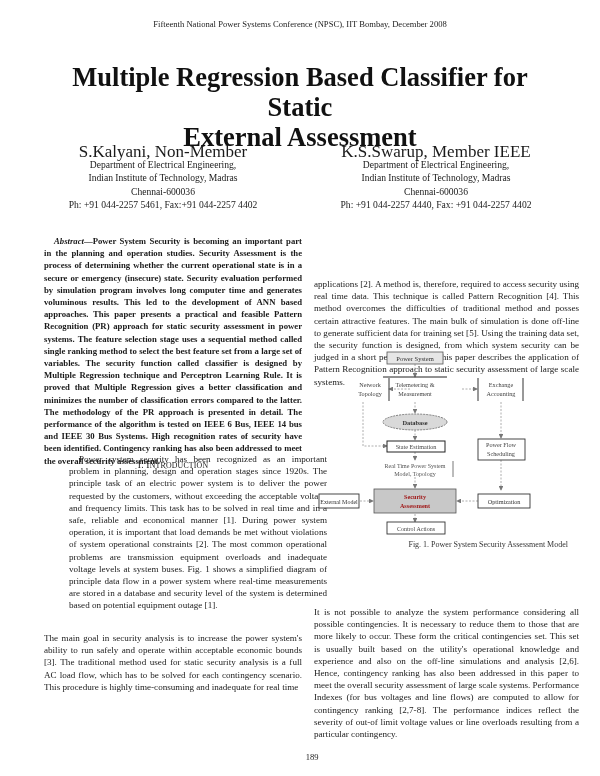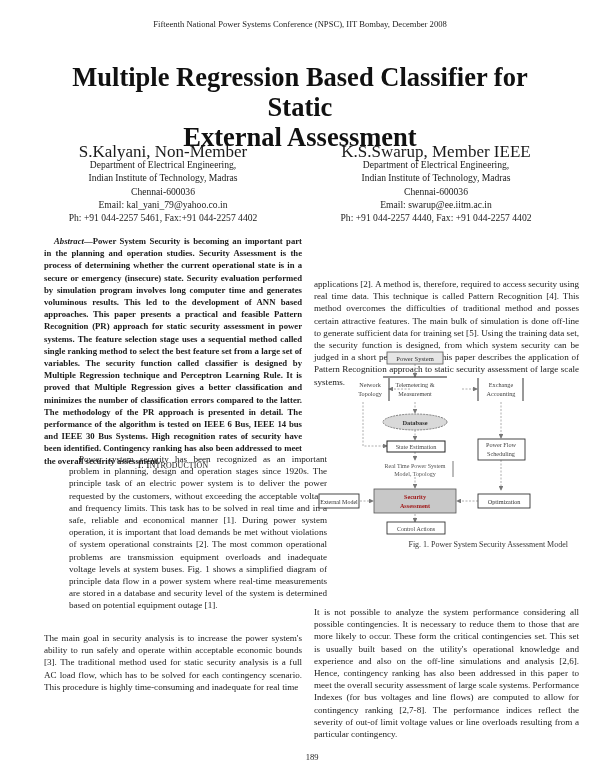--- a/index.html
+++ b/index.html
@@ -36,30 +36,28 @@
 <div class="title">
   <div>Multiple Regression Based Classifier for Static</div>
   <div>External Assessment</div>
 </div>
 
 <div class="author author-left">
   <div class="name">S.Kalyani, Non-Member</div>
   <div>Department of Electrical Engineering,</div>
   <div>Indian Institute of Technology, Madras</div>
   <div>Chennai-600036</div>
-  <div>Email: kal_yani_79@yahoo.co.in</div>
   <div>Ph: +91 044-2257 5461, Fax:+91 044-2257 4402</div>
 </div>
 
 <div class="author author-right">
   <div class="name">K.S.Swarup, Member IEEE</div>
   <div>Department of Electrical Engineering,</div>
   <div>Indian Institute of Technology, Madras</div>
   <div>Chennai-600036</div>
-  <div>Email: swarup@ee.iitm.ac.in</div>
   <div>Ph: +91 044-2257 4440, Fax: +91 044-2257 4402</div>
 </div>
 
 <div class="col col-left abstract">
   <p class="p"><span class="lead">Abstract</span><span>—</span><span>Power System Security is becoming an important part in the planning and operation studies. Security Assessment is the process of determining whether the current operational state is in a secure or emergency (insecure) state. Security evaluation performed by simulation program involves long computer time and generates voluminous results. This led to the development of ANN based approaches. This paper presents a practical and feasible Pattern Recognition (PR) approach for static security assessment in power systems. The feature selection stage uses a sequential method called single ranking method to select the best feature set from a large set of variables. The security function called classifier is designed by Multiple Regression technique and Perceptron Learning Rule. It is proved that Multiple Regression gives a better classification and minimizes the number of classification errors compared to the latter. The methodology of the PR approach is presented in detail. The performance of the algorithm is tested on IEEE 6 Bus, IEEE 14 bus and IEEE 30 Bus Systems. High recognition rates of security have been identified. Contingency ranking has also been addressed to meet the overall security assessment.</span></p>
 </div>
 
 <div class="col col-left intro-head">
   <p class="sec"><span>I.</span> <span>I</span><span class="sc">NTRODUCTION</span></p>
 </div>

